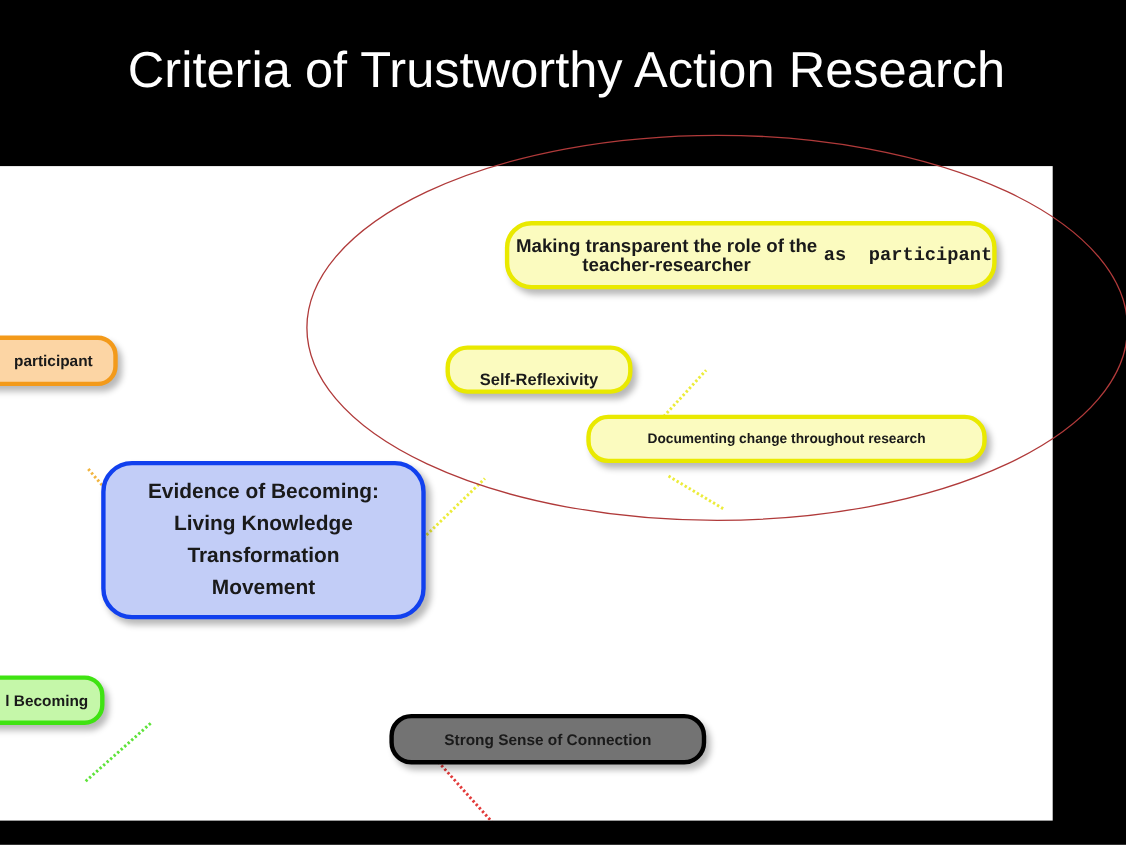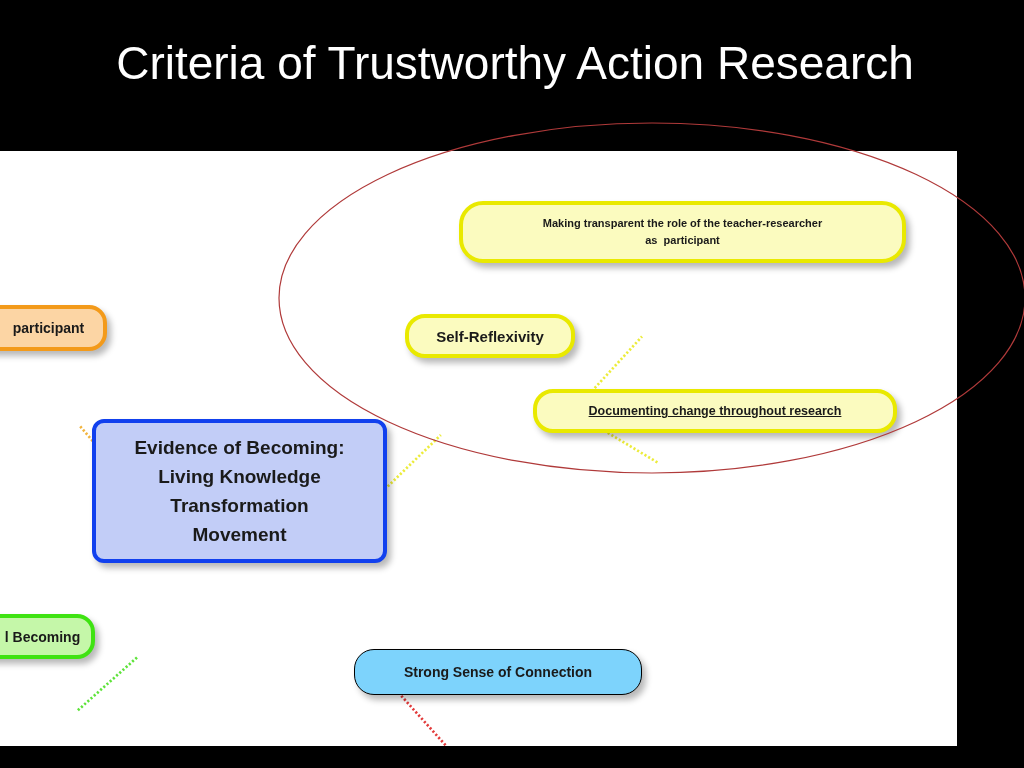--- a/index.html
+++ b/index.html
@@ -1,24 +1,24 @@
 <!DOCTYPE html>
 <html><head>
 <meta charset="utf-8">
 <style>
   html, body { margin:0; padding:0; }
   body { width:1024px; height:768px; background:#000; position:relative; overflow:hidden; font-family:"Liberation Sans", sans-serif; }
   .title { position:absolute; left:0; top:36px; width:1030px; text-align:center; color:#fff; font-family:"Liberation Sans", sans-serif; font-size:46px; font-weight:normal; letter-spacing:0px; }
   .panel { position:absolute; left:0; top:151px; width:957px; height:595px; background:#fff; overflow:hidden; }
   .node { position:absolute; box-sizing:border-box; display:flex; align-items:center; justify-content:center; text-align:center; font-weight:bold; color:#1a1a1a; border-style:solid; box-shadow:4px 5px 6px rgba(0,0,0,0.28); font-family:"Liberation Sans", sans-serif; }
   .yellow { background:#fbfbbf; border-color:#e9e900; border-width:4px; border-radius:20px; }
-  .central { background:#c2cdf7; border:4px solid #1140ee; border-radius:12px; font-size:19px; line-height:29px; }
+  .central { background:#c2cdf7; border:4px solid #1140ee; border-radius:28px; font-size:19px; line-height:29px; }
   .orange { background:#fcd5a4; border:4px solid #f39a1a; border-radius:18px; }
   .green { background:#c5f7a9; border:4px solid #3fe312; border-radius:18px; }
-  .red { background:#7dd3fc; border:1px solid #000000; border-radius:20px; }
+  .red { background:#737373; border:4px solid #000000; border-radius:20px; }
   svg.overlay { position:absolute; left:0; top:0; width:1024px; height:768px; pointer-events:none; }
 </style>
 </head>
 <body>
 
 <div class="title">Criteria of Trustworthy Action Research</div>
 
 <div class="panel">
 
   <svg class="overlay" style="left:0;top:0;" viewBox="0 0 957 595" width="957" height="595">
@@ -42,29 +42,29 @@
     <div>Evidence of Becoming:</div>
     <div>Living Knowledge</div>
     <div>Transformation</div>
     <div>Movement</div>
   </div>
 
   <div class="node red" style="left:354px; top:498px; width:288px; height:46px; font-size:14px;">
     <span>Strong Sense of Connection</span>
   </div>
 
-  <div class="node yellow" style="left:405px; top:163px; width:170px; height:44px; font-size:15px;">
+  <div class="node yellow" style="left:405px; top:163px; width:170px; height:44px; font-size:15px;align-items:flex-end;">
     <span>Self-Reflexivity</span>
   </div>
 
-  <div class="node yellow" style="left:459px; top:50px; width:447px; height:62px; font-size:11px; line-height:17px; flex-direction:column; border-radius:24px;">
+  <div class="node yellow" style="left:459px; top:50px; width:447px; height:62px; font-size:17px; line-height:17px; flex-direction:row; border-radius:24px;">
     <div>Making transparent the role of the teacher-researcher</div>
-    <div style="white-space:pre;">as  participant</div>
+    <div style="white-space:pre;font-family:Liberation Mono, monospace;">as  participant</div>
   </div>
 
-  <div class="node yellow" style="left:533px; top:238px; width:364px; height:44px; font-size:12.5px;text-decoration:underline;">
+  <div class="node yellow" style="left:533px; top:226px; width:364px; height:44px; font-size:12.5px;">
     <span>Documenting change throughout research</span>
   </div>
 </div>
 
 <svg class="overlay" viewBox="0 0 1024 768" width="1024" height="768">
   <ellipse cx="652" cy="298" rx="373" ry="175" fill="none" stroke="#b03a3a" stroke-width="1.2"></ellipse>
 </svg>
 
 </body></html>

